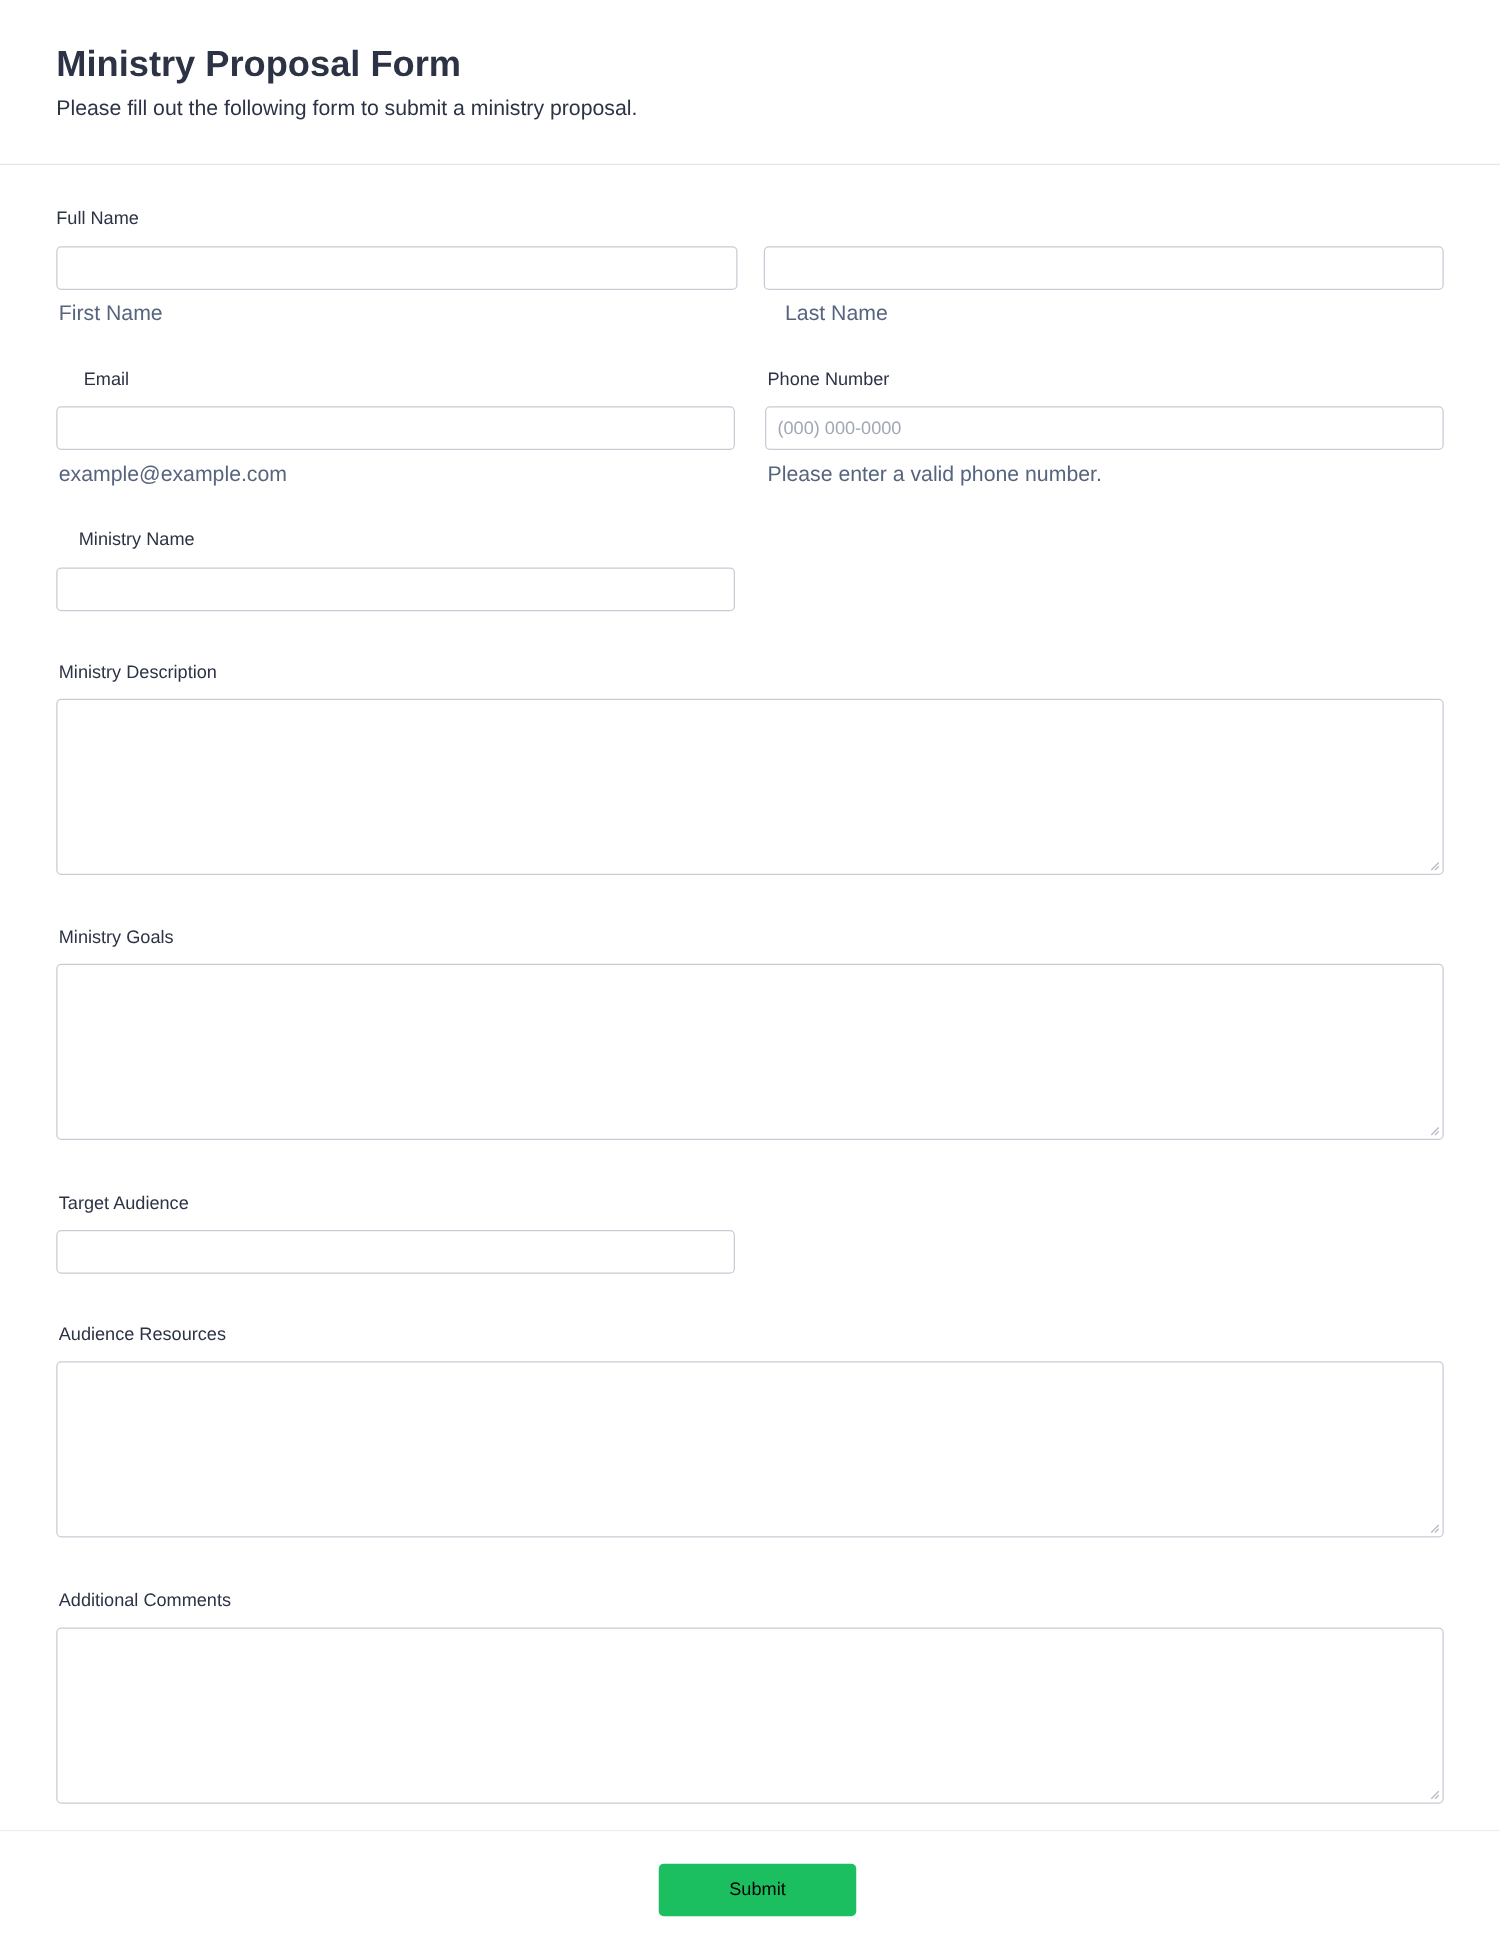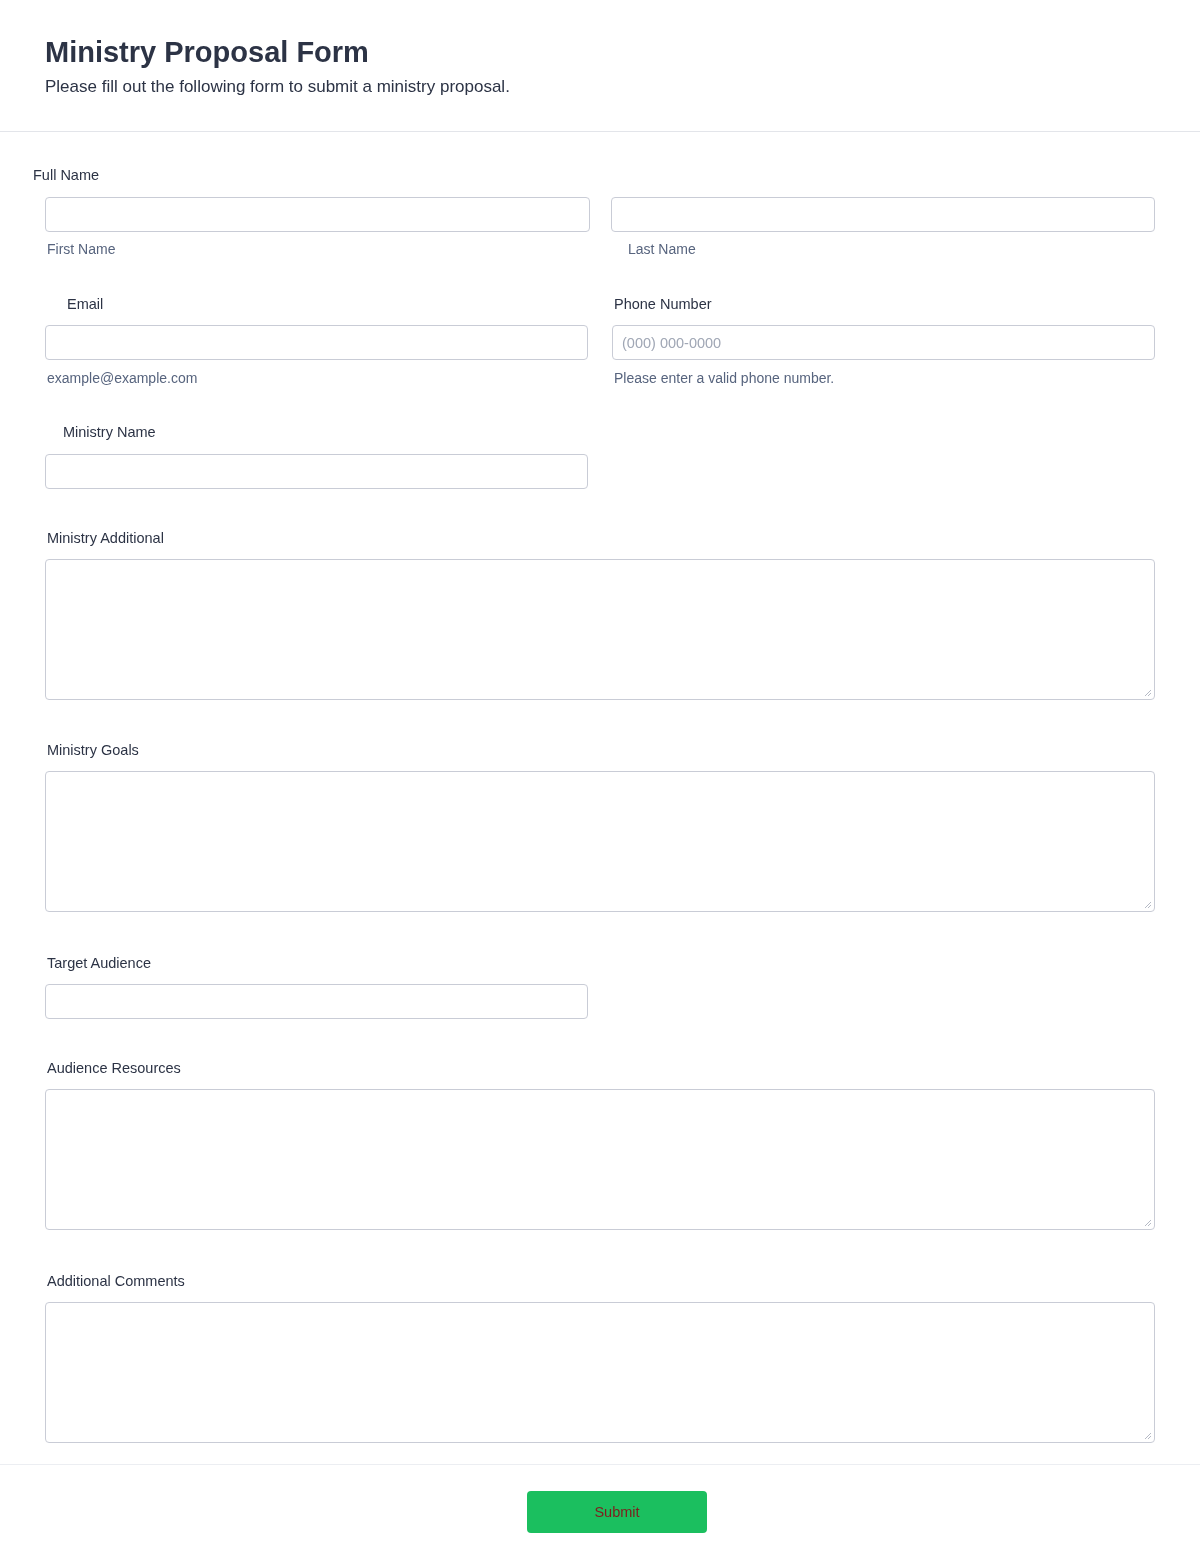--- a/index.html
+++ b/index.html
@@ -1,54 +1,54 @@
 <!DOCTYPE html>
 <html><head>
 <meta charset="utf-8">
 <style>
   * { box-sizing: border-box; margin: 0; padding: 0; }
   html, body { width: 1200px; height: 1567px; background: #ffffff; font-family: "Liberation Sans", sans-serif; color: #2c3345; }
   .header { position: absolute; left: 0; top: 0; width: 1200px; height: 132px; border-bottom: 1px solid #e3e5ea; }
   .title { position: absolute; left: 45px; top: 36px; font-size: 29px; font-weight: 600; color: #2c3345; }
   .subtitle { position: absolute; left: 45px; top: 77px; font-size: 17px; color: #2c3345; }
   .label { position: absolute; font-size: 14.5px; color: #2c3345; }
-  .sublabel { position: absolute; font-size: 14px; color: #57647e; }
+  .sublabel { position: absolute; font-size: 17px; color: #57647e; }
   .input { position: absolute; height: 35px; border: 1px solid #c9ccd6; border-radius: 4px; background: #fff; font-family: "Liberation Sans", sans-serif; font-size: 14.5px; padding: 0 9px; color: #a16207; }
   .input::placeholder { color: #a0a7b5; }
   .textarea { position: absolute; height: 141px; width: 1110px; left: 45px; border: 1px solid #c9ccd6; border-radius: 4px; background: #fff; resize: none; font-family: "Liberation Sans", sans-serif; font-size: 14.5px; padding: 9px; }
   .grip { position: absolute; width: 8px; height: 8px; }
   .footer-line { position: absolute; left: 0; top: 1464px; width: 1200px; height: 1px; background: #eceef2; }
-  .submit { position: absolute; left: 527px; top: 1491px; width: 180px; height: 42px; border: none; border-radius: 4px; background: #1bbf5f; color: #7f1d1d; font-family: "Liberation Sans", sans-serif; font-size: 14.5px; cursor: pointer; }
+  .submit { position: absolute; left: 527px; top: 1491px; width: 158px; height: 42px; border: none; border-radius: 4px; background: #1bbf5f; color: #000000; font-family: "Liberation Sans", sans-serif; font-size: 14.5px; cursor: pointer; }
 </style>
 </head>
 <body>
 
 <div class="header">
   <h1 class="title">Ministry Proposal Form</h1>
   <p class="subtitle">Please fill out the following form to submit a ministry proposal.</p>
 </div>
 
-<label class="label" style="left:33px;top:167px;">Full Name</label>
+<label class="label" style="left:45px;top:167px;">Full Name</label>
 <input class="input" style="left: 45px; top: 197px; width: 545px;">
 <span class="sublabel" style="left:47px;top:241px;">First Name</span>
 <input class="input" style="left: 611px; top: 197px; width: 544px;">
 <span class="sublabel" style="left:612px;top:241px;padding-left:16px;">Last Name</span>
 
 <label class="label" style="left:47px;top:296px;margin-left:20px;">Email</label>
 <input class="input" style="left: 45px; top: 325px; width: 543px;">
 <span class="sublabel" style="left:47px;top:370px;">example@example.com</span>
 
 <label class="label" style="left:614px;top:296px;">Phone Number</label>
 <input class="input" style="left: 612px; top: 325px; width: 543px;" placeholder="(000) 000-0000">
 <span class="sublabel" style="left:614px;top:370px;">Please enter a valid phone number.</span>
 
 <label class="label" style="left:47px;top:424px;margin-left:16px;">Ministry Name</label>
 <input class="input" style="left: 45px; top: 454px; width: 543px;">
 
-<label class="label" style="left:47px;top:530px;">Ministry Additional</label>
+<label class="label" style="left:47px;top:530px;">Ministry Description</label>
 <textarea class="textarea" style="top: 559px;"></textarea>
 <svg class="grip" style="left:1144px;top:689px;" viewBox="0 0 8 8">
     <path d="M7 1 L1 7 M7 4 L4 7" stroke="#b5bac5" stroke-width="1"></path>
   </svg>
 
 <label class="label" style="left:47px;top:742px;">Ministry Goals</label>
 <textarea class="textarea" style="top: 771px;"></textarea>
 <svg class="grip" style="left:1144px;top:901px;" viewBox="0 0 8 8">
     <path d="M7 1 L1 7 M7 4 L4 7" stroke="#b5bac5" stroke-width="1"></path>
   </svg>

